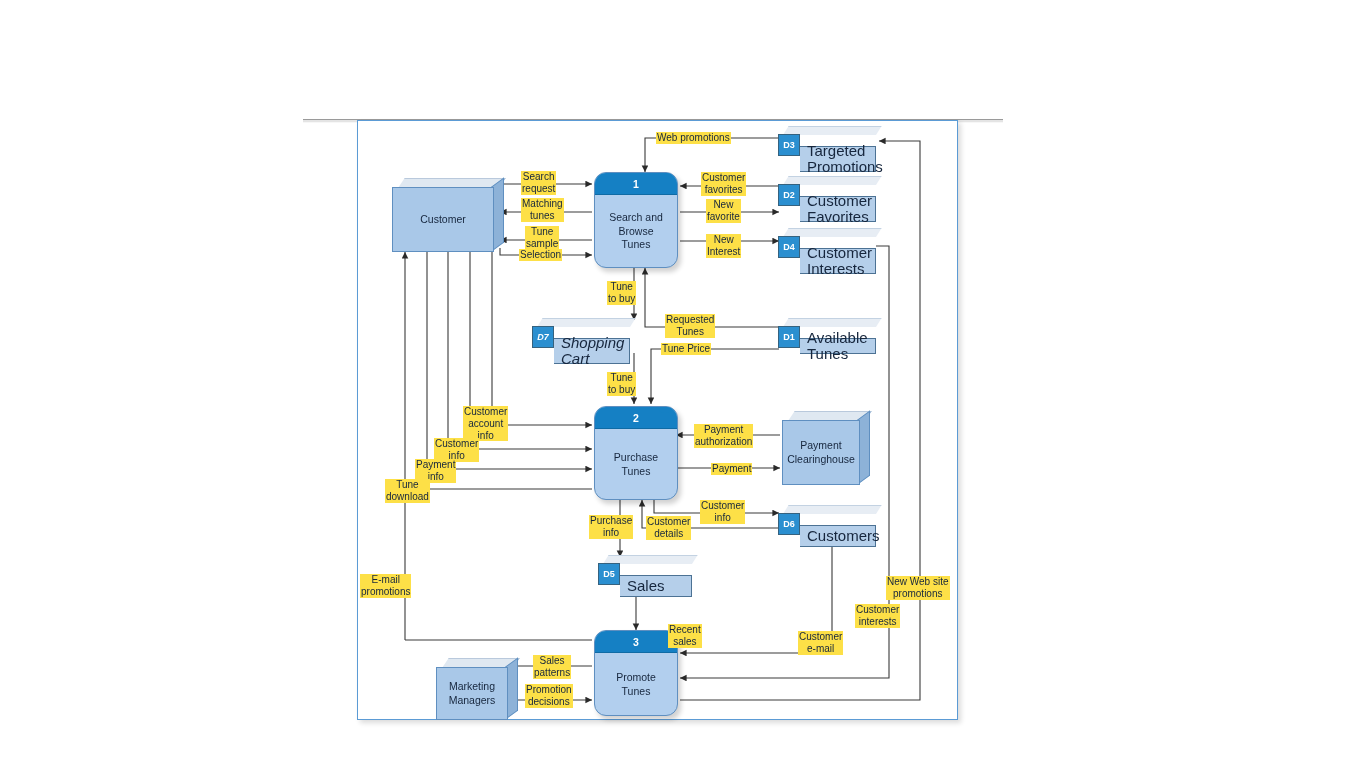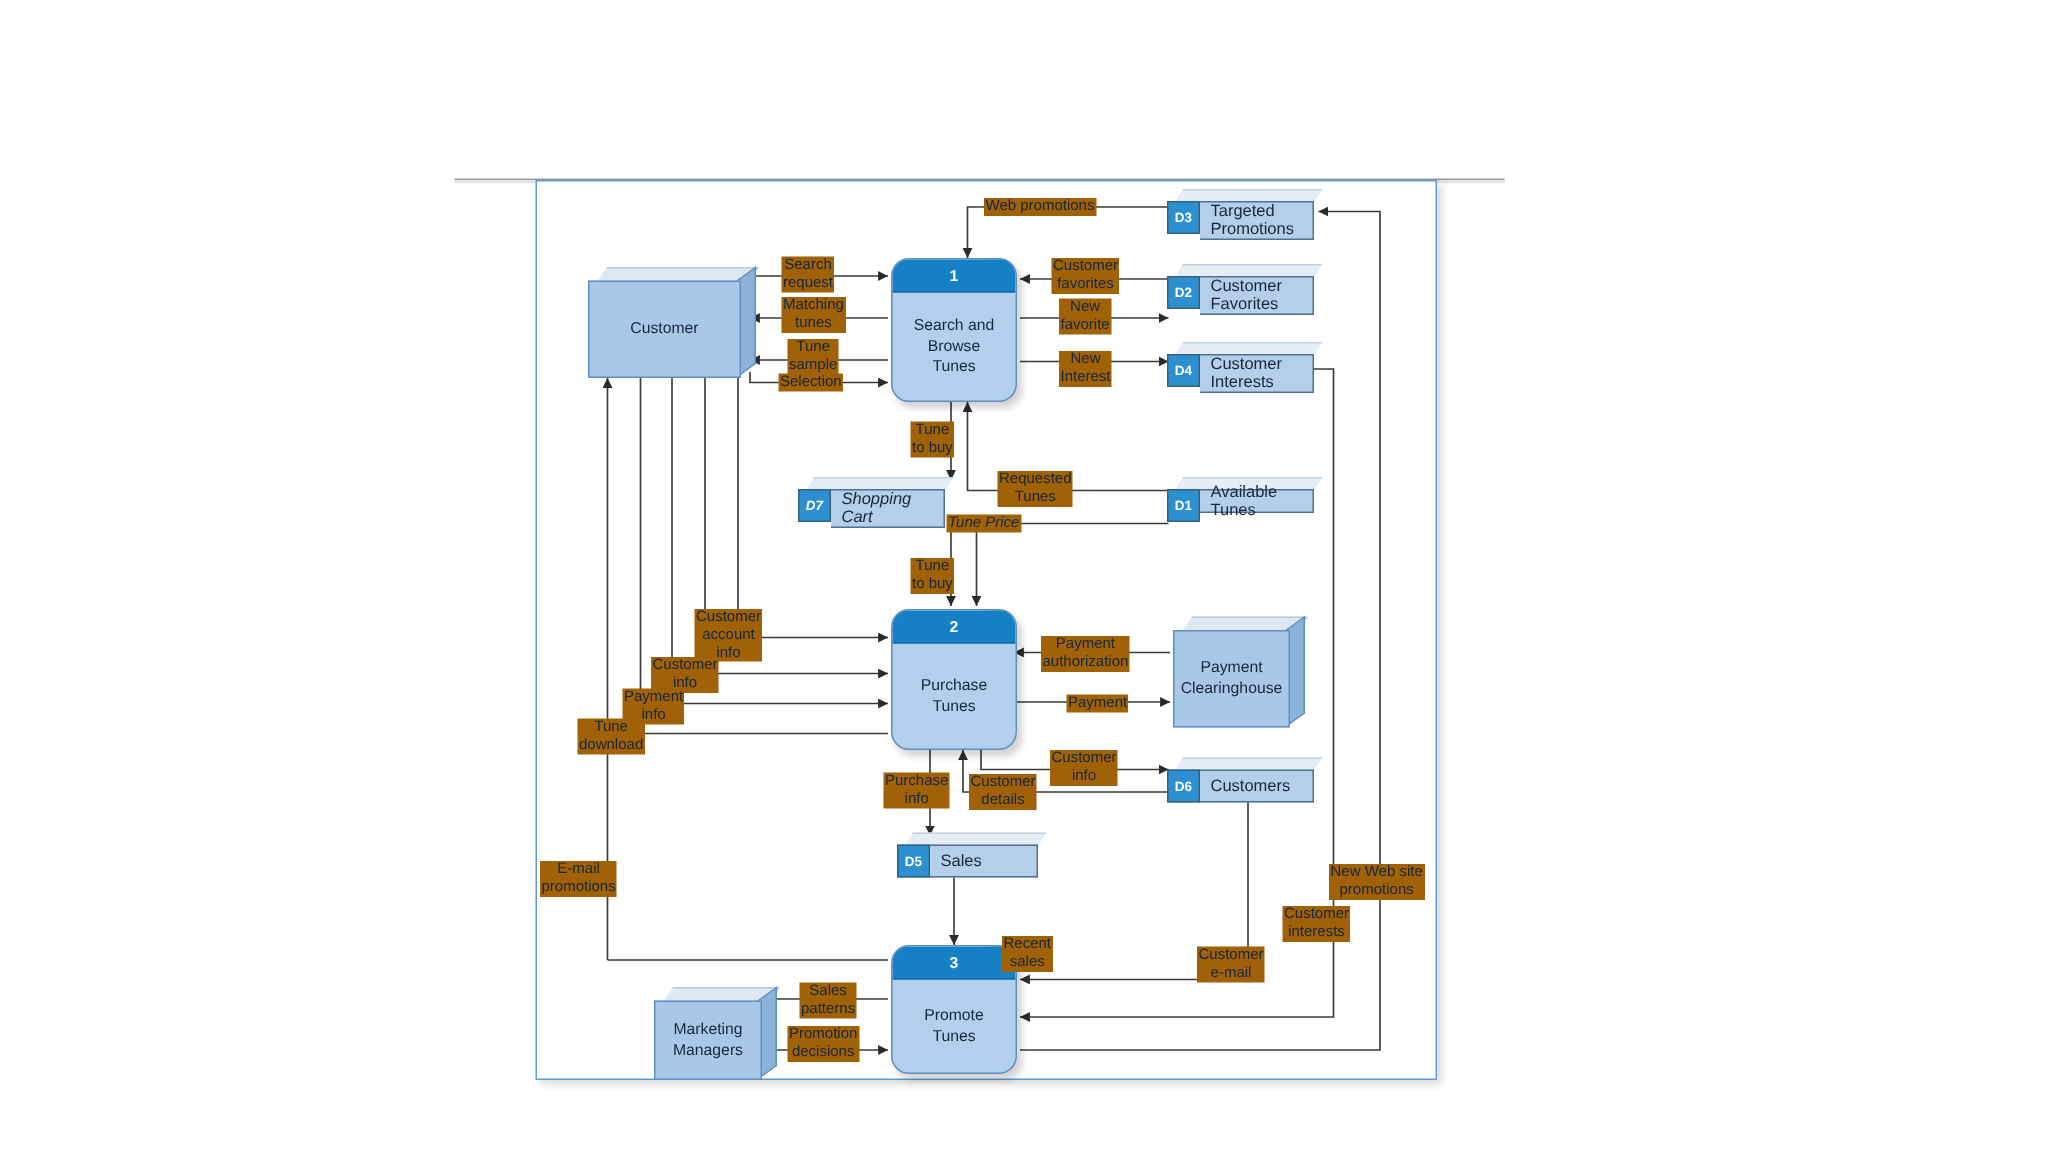--- a/index.html
+++ b/index.html
@@ -44,29 +44,29 @@
     border-bottom-left-radius:6px;border-bottom-right-radius:6px;}
 
   
   .store{position:absolute;height:30px;border-radius:10px;}
   .store .top3{position:absolute;left:5px;top:0;width:calc(100% - 5px);height:8px;
     background:#e7edf4;border-top:1px solid #c3d2e2;transform:skewX(-32deg);
     transform-origin:bottom left;}
   .store .idb{position:absolute;left:0;top:8px;width:22px;height:22px;background:#2b8fd0;
     border:1px solid #35627f;box-sizing:border-box;color:#fff;font-size:9px;font-weight:bold;
     display:flex;align-items:center;justify-content:center;}
-  .store .lbl{position:absolute;left:22px;top:8px;right:0;height:22px;background:#b5cfea;
+  .store .lbl{position:absolute;left:22px;top:20px;right:0;height:22px;background:#b5cfea;
     border:1px solid #4c7294;border-left:none;box-sizing:border-box;display:flex;
-    align-items:center;padding-left:7px;font-size:11px;color:#16263d;line-height:1.1;}
+    align-items:center;padding-left:7px;font-size:15px;color:#16263d;line-height:1.1;}
   .store .sh{position:absolute;left:4px;top:11px;width:100%;height:24px;
     background:rgba(0,0,0,.10);filter:blur(3px);z-index:-1;}
 
   
   .cap-t{position:absolute;font-size:10px;color:#16263d;line-height:1.18;
-    text-align:center;white-space:pre;background:#a16207;padding:0 1px;}
+    text-align:center;white-space:pre;background:#fde047;padding:0 1px;}
 </style>
 </head>
 <body>
 
 <div id="stage">
 
   <div class="top-rule"></div>
   <div class="canvas"></div>
 
   <svg class="wires">
@@ -242,21 +242,21 @@
   <div class="cap-t" style="left:706px;top:199px;">New
 favorite</div>
   <div class="cap-t" style="left:706px;top:234px;">New
 Interest</div>
 
   <div class="cap-t" style="left:607px;top:281px;">Tune
 to buy</div>
 
   <div class="cap-t" style="left:665px;top:314px;">Requested
 Tunes</div>
-  <div class="cap-t" style="left:631px;top:343px;font-style:italic;">Tune Price</div>
+  <div class="cap-t" style="left:661px;top:343px;">Tune Price</div>
 
   <div class="cap-t" style="left:607px;top:372px;">Tune
 to buy</div>
 
   <div class="cap-t" style="left:463px;top:406px;">Customer
 account
 info</div>
   <div class="cap-t" style="left:434px;top:438px;">Customer
 info</div>
   <div class="cap-t" style="left:415px;top:459px;">Payment

